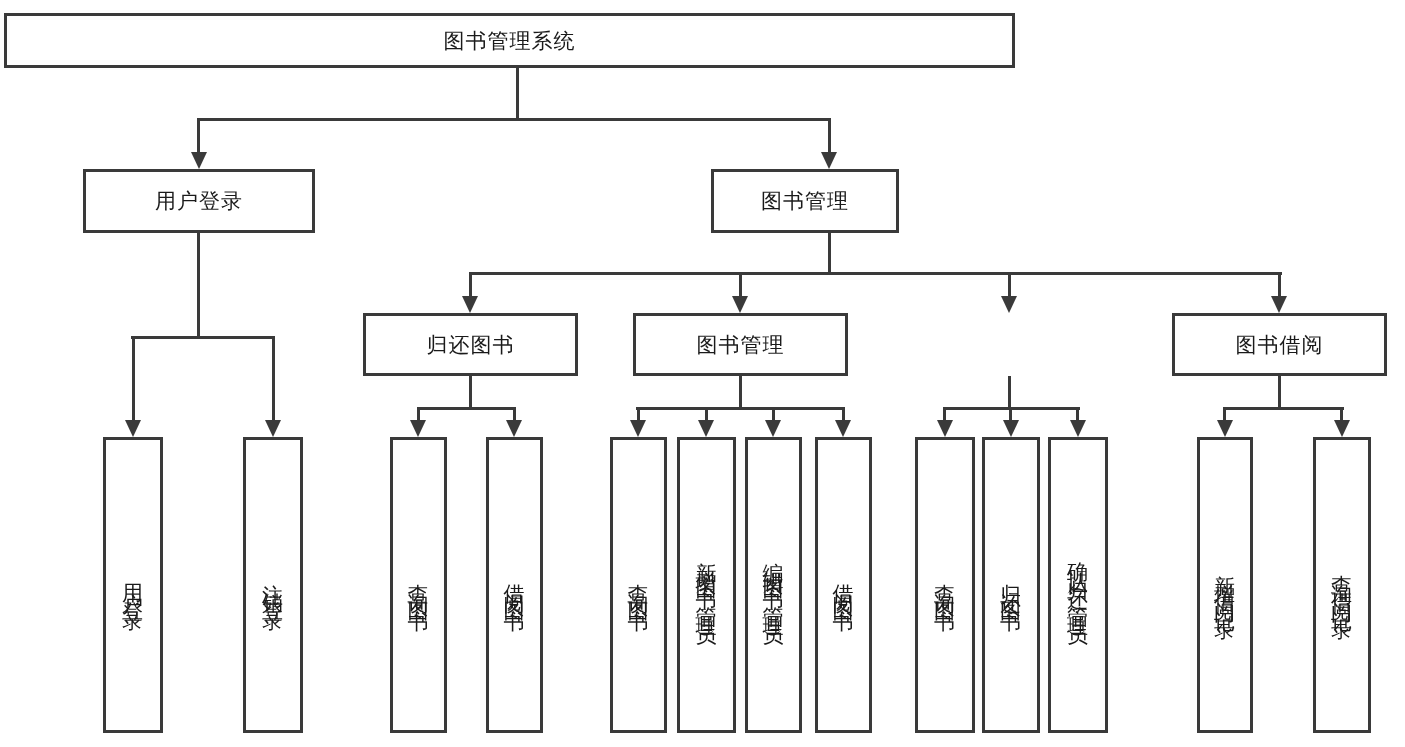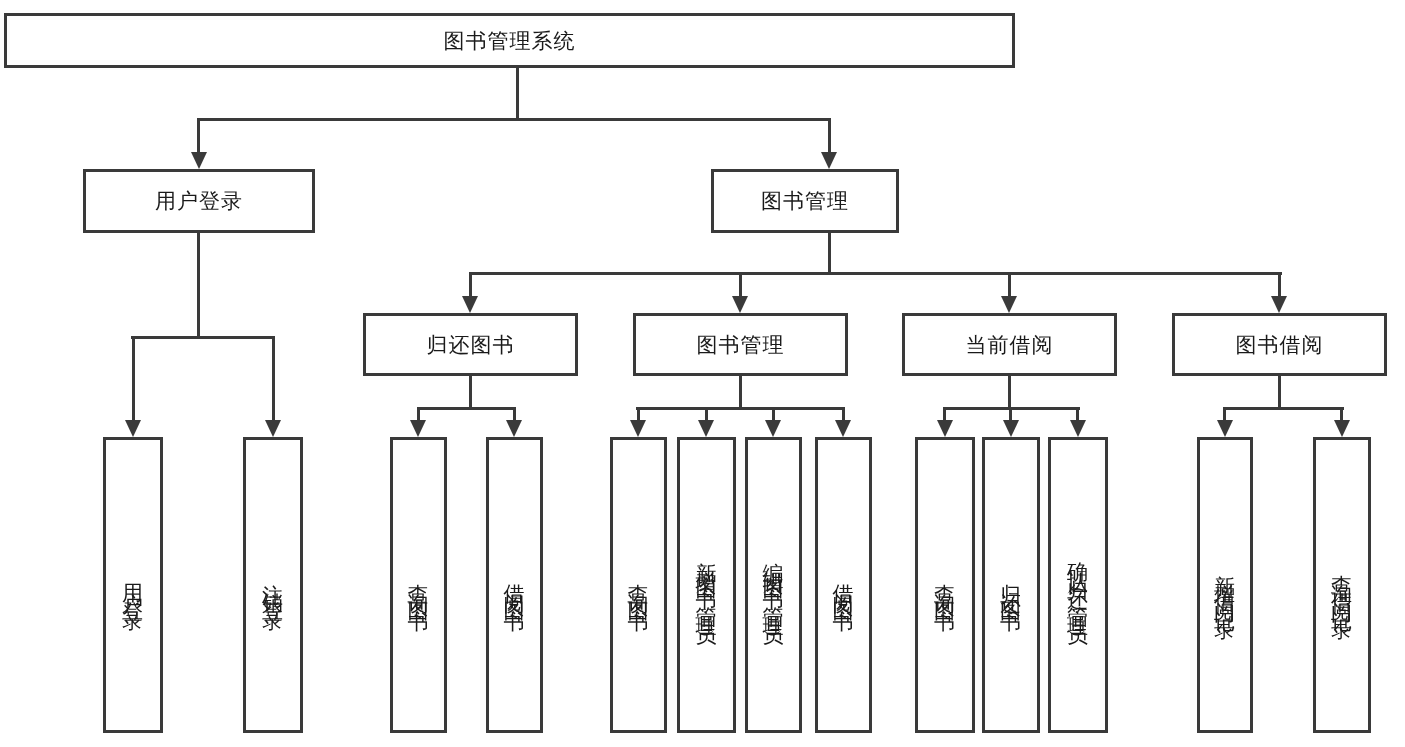--- a/index.html
+++ b/index.html
@@ -69,23 +69,20 @@
   <div class="line" style="left:1008px; top:272px; width:3px; height:26px"></div>
   <div class="arrow" style="left:1001px; top:296px"></div>
   <div class="line" style="left:1278px; top:272px; width:3px; height:26px"></div>
   <div class="arrow" style="left:1271px; top:296px"></div>
 
   <div class="hbox" style="left:363px; top:313px; width:215px; height:63px">
     <span>归还图书</span>
   </div>
   <div class="hbox" style="left:633px; top:313px; width:215px; height:63px">
     <span>图书管理</span>
-  </div>
-  <div class="hbox" style="left:902px; top:313px; width:215px; height:63px">
-    <span>当前借阅</span>
   </div>
   <div class="hbox" style="left:1172px; top:313px; width:215px; height:63px">
     <span>图书借阅</span>
   </div>
 
   <div class="line" style="left:469px; top:376px; width:3px; height:33px"></div>
   <div class="line" style="left:417px; top:407px; width:99px; height:3px"></div>
   <div class="line" style="left:417px; top:407px; width:3px; height:14px"></div>
   <div class="arrow" style="left:410px; top:420px"></div>
   <div class="line" style="left:513px; top:407px; width:3px; height:14px"></div>

